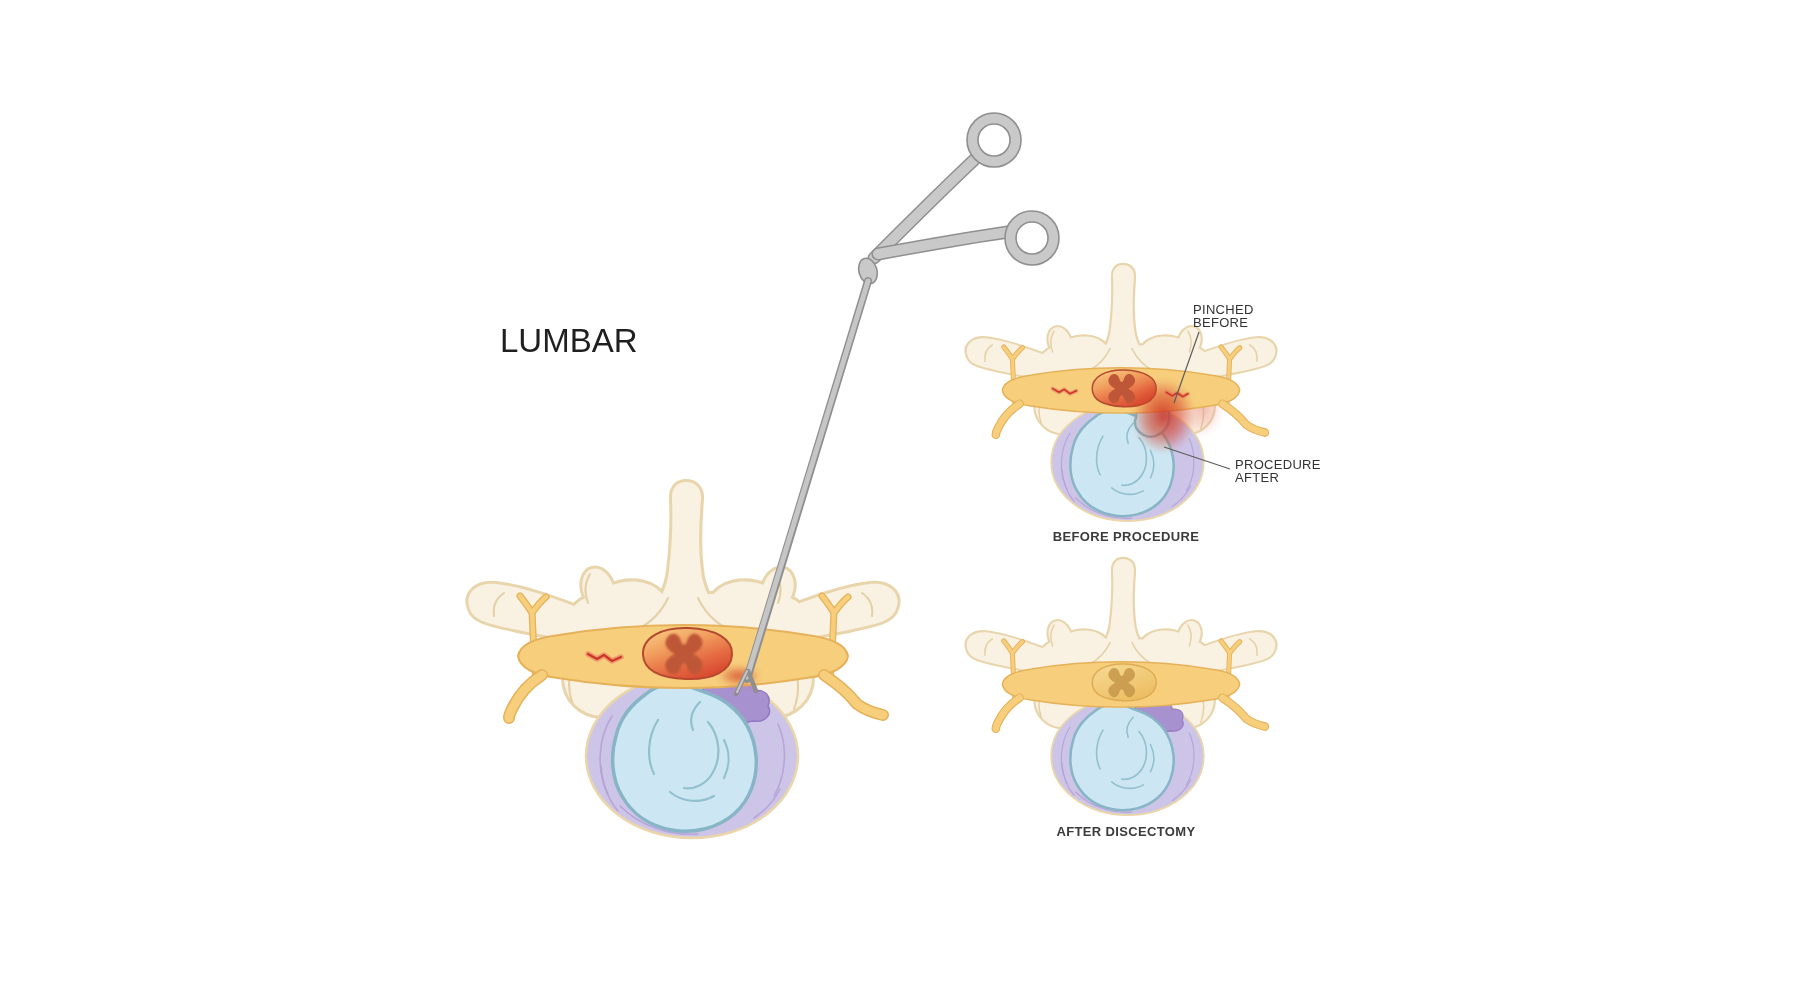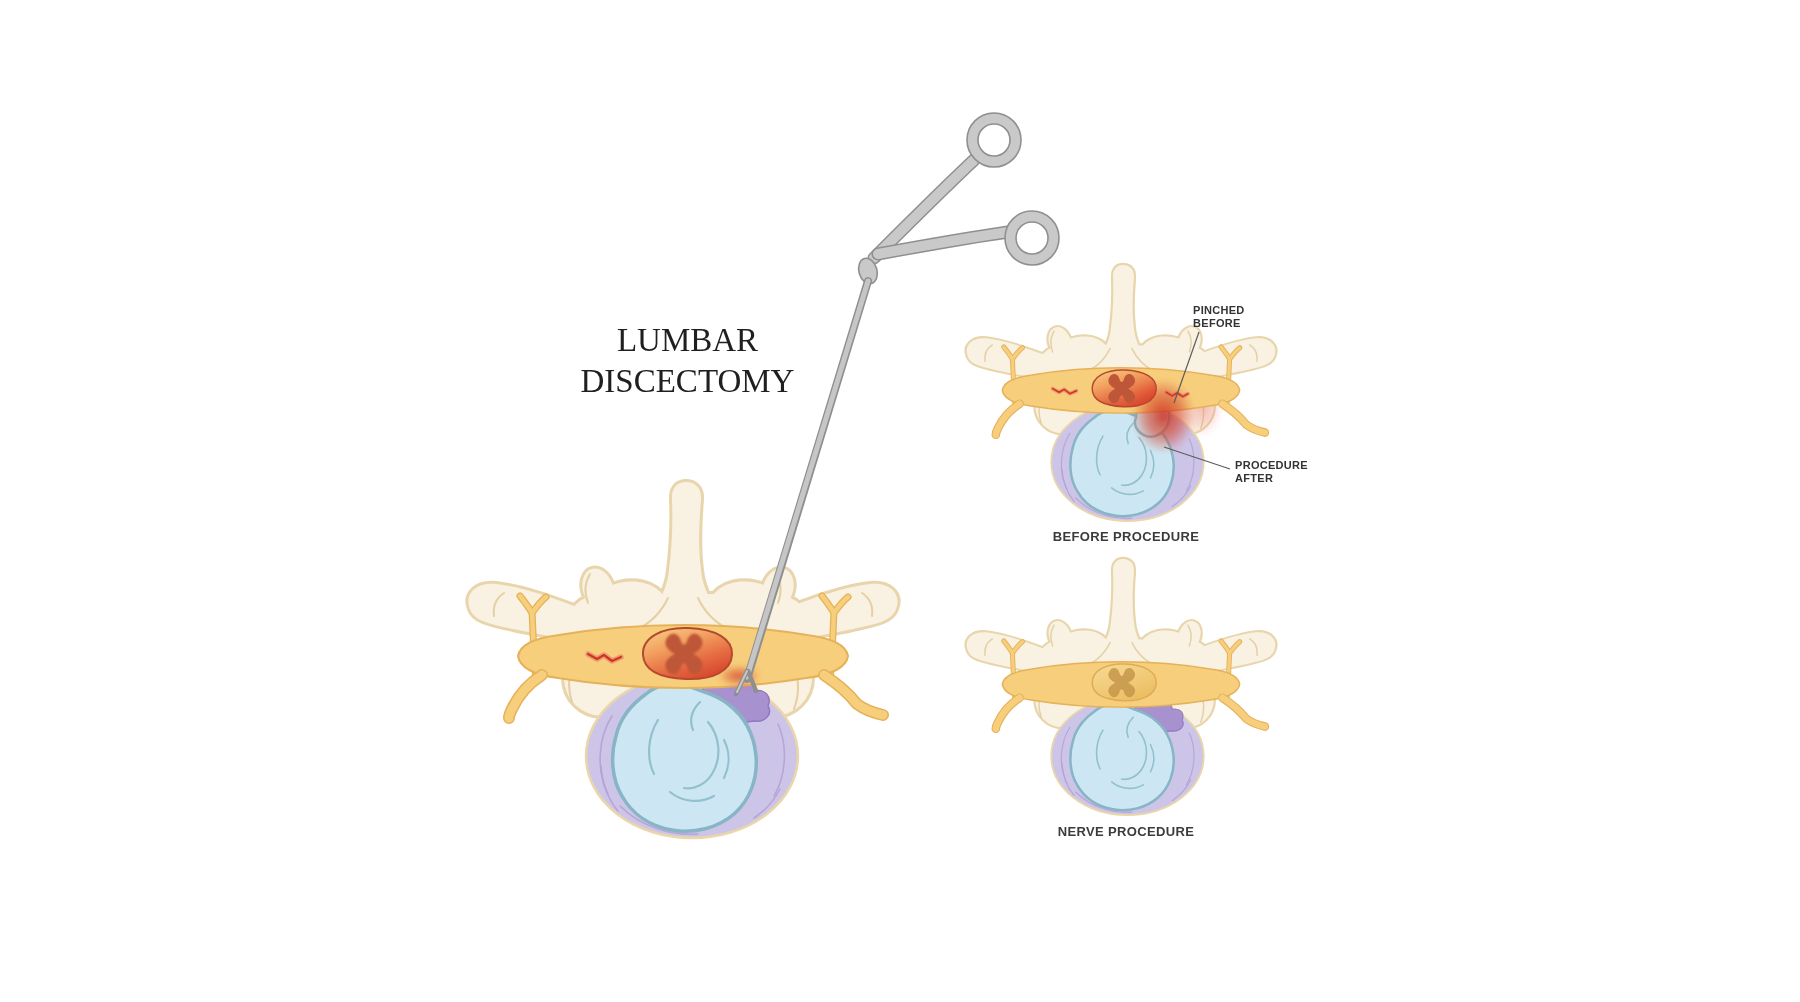--- a/index.html
+++ b/index.html
@@ -1,24 +1,24 @@
 <!DOCTYPE html>
 <html><head>
 <meta charset="utf-8">
 <style>
   html,body{margin:0;padding:0;background:#fff;}
   .canvas{position:relative;width:1800px;height:1002px;background:#ffffff;overflow:hidden;
           font-family:"Liberation Sans",sans-serif;}
-  .title{position:absolute;left:500px;top:320px;width:375px;text-align:center;
-         color:#1f1f1f;font-size:33px;line-height:41px;font-weight:500;letter-spacing:0px;font-family:Liberation Serif, serif;}
+  .title{position:absolute;left:500px;top:320px;width:375px;text-align:left;
+         color:#1f1f1f;font-size:33px;line-height:41px;font-weight:500;letter-spacing:0px;}
   .caption{position:absolute;width:220px;text-align:center;color:#3b3b3b;
            font-size:13px;font-weight:700;letter-spacing:.35px;}
   .caption.before{left:1016px;top:529px;}
   .caption.after{left:1016px;top:824px;}
-  .anno{position:absolute;color:#333;font-size:11px;font-weight:700;
+  .anno{position:absolute;color:#333;font-size:13px;font-weight:400;
         letter-spacing:.3px;line-height:12.5px;}
   .anno.pinched{left:1193px;top:304px;}
   .anno.herniated{left:1235px;top:459px;}
   svg.panel,svg.overlay{position:absolute;}
   .bone-stroke{fill:#E8D5AC;stroke:#E8D5AC;stroke-width:6;stroke-linejoin:round;}
   .bone-fill{fill:#F9F2E3;}
   .bone-contours path{stroke:#E3CEA0;stroke-width:2;fill:none;stroke-linecap:round;opacity:.95;}
   .nerve-outer{stroke:#E5B159;fill:none;stroke-linecap:round;}
   .nerve-inner{stroke:#F6CE7C;fill:none;stroke-linecap:round;}
   .disc-arcs path{stroke:#B5A1D5;stroke-width:1.6;fill:none;stroke-linecap:round;opacity:.9;}
@@ -162,21 +162,20 @@
       <g id="cracksBoth">
         <use href="#crackLeftOnly"></use>
         <path class="crack-halo" d="M284,181 L292,186 L299,182 L307,187 L314,183"></path>
         <path class="crack-line" d="M284,181 L292,186 L299,182 L307,187 L314,183"></path>
       </g>
     </defs>
   </svg>
 
   <div class="title">
     <div>LUMBAR</div>
-    <div>DISCECTOMY</div>
   </div>
 
   <svg class="panel" style="left:462px;top:478px" width="442" height="396" viewBox="0 0 442 396">
     <use href="#boneAll"></use>
     <use href="#discNormal"></use>
     <use href="#nervesAll"></use>
     <use href="#cordRed"></use>
     <use href="#redSpillMain"></use>
     <use href="#crackLeftOnly"></use>
   </svg>
@@ -229,15 +228,15 @@
     <div>PROCEDURE</div>
     <div>AFTER</div>
   </div>
 
   <svg class="overlay" style="left:1140px;top:300px" width="170" height="200" viewBox="0 0 170 200">
     <line class="leader" x1="59" y1="32" x2="34" y2="103"></line>
     <line class="leader" x1="90" y1="169" x2="24" y2="147"></line>
   </svg>
 
   <div class="caption before">BEFORE PROCEDURE</div>
-  <div class="caption after">NERVE PROCEDURE</div>
+  <div class="caption after">AFTER DISCECTOMY</div>
 
 </div>
 
 </body></html>

